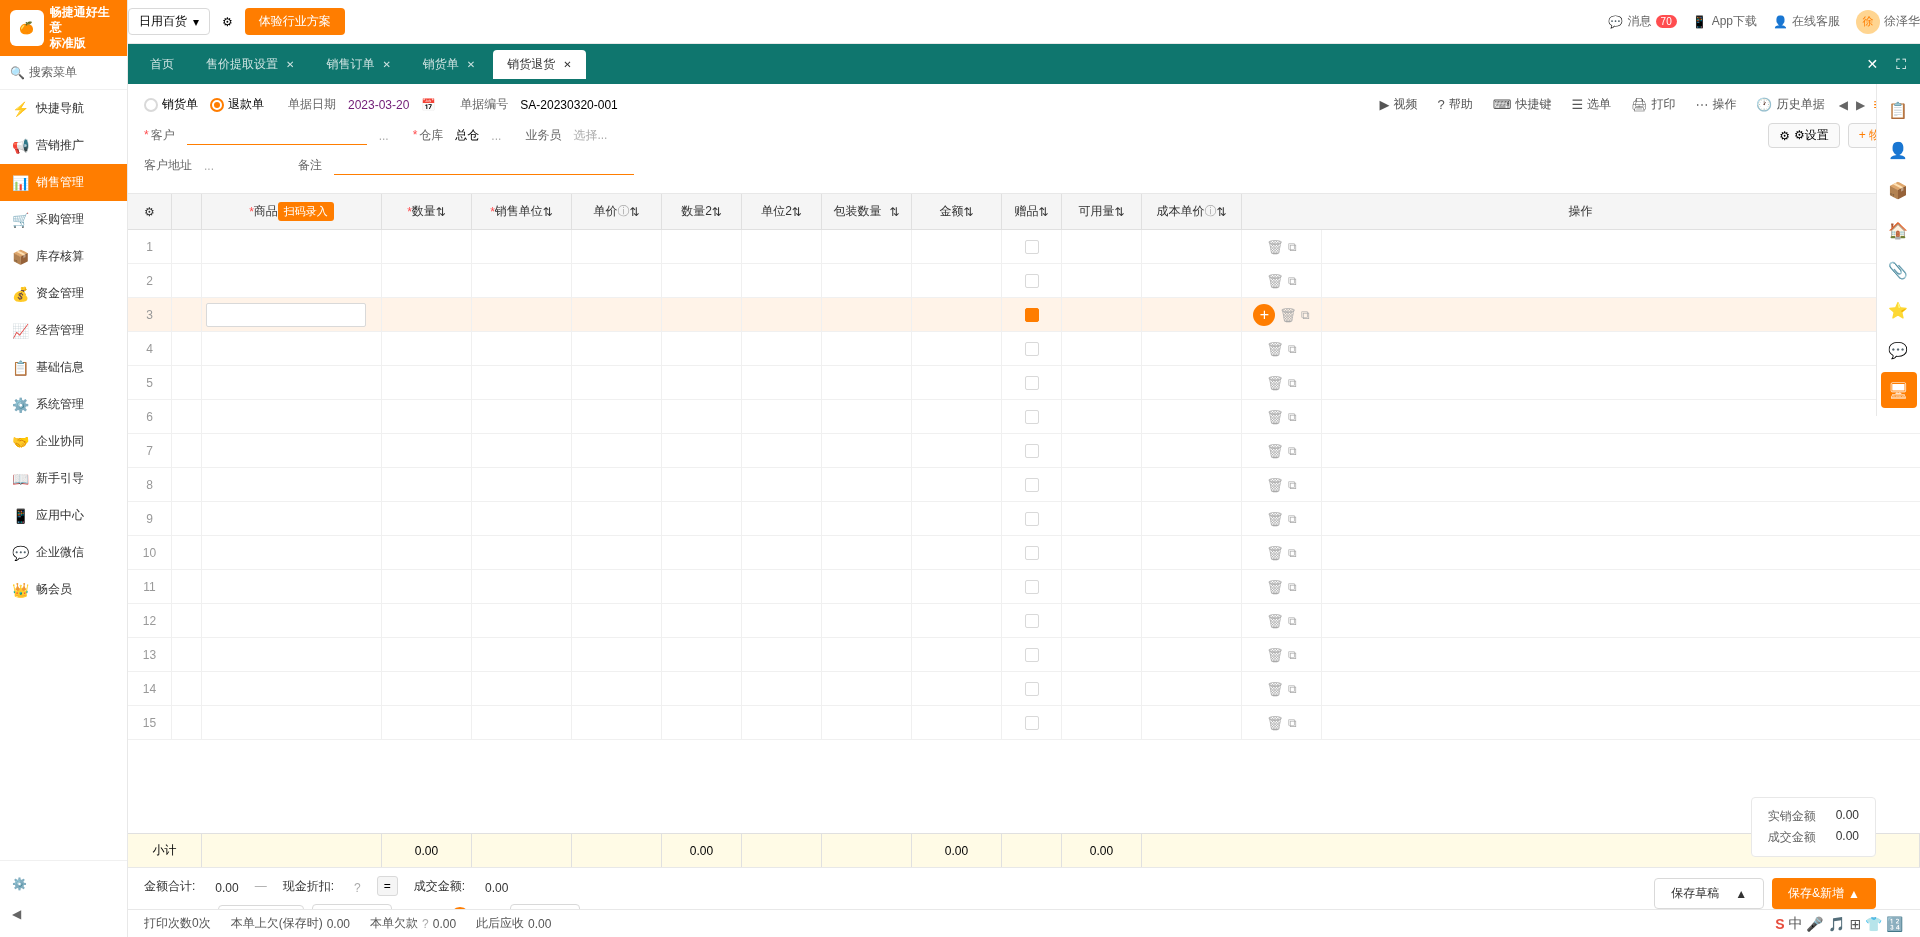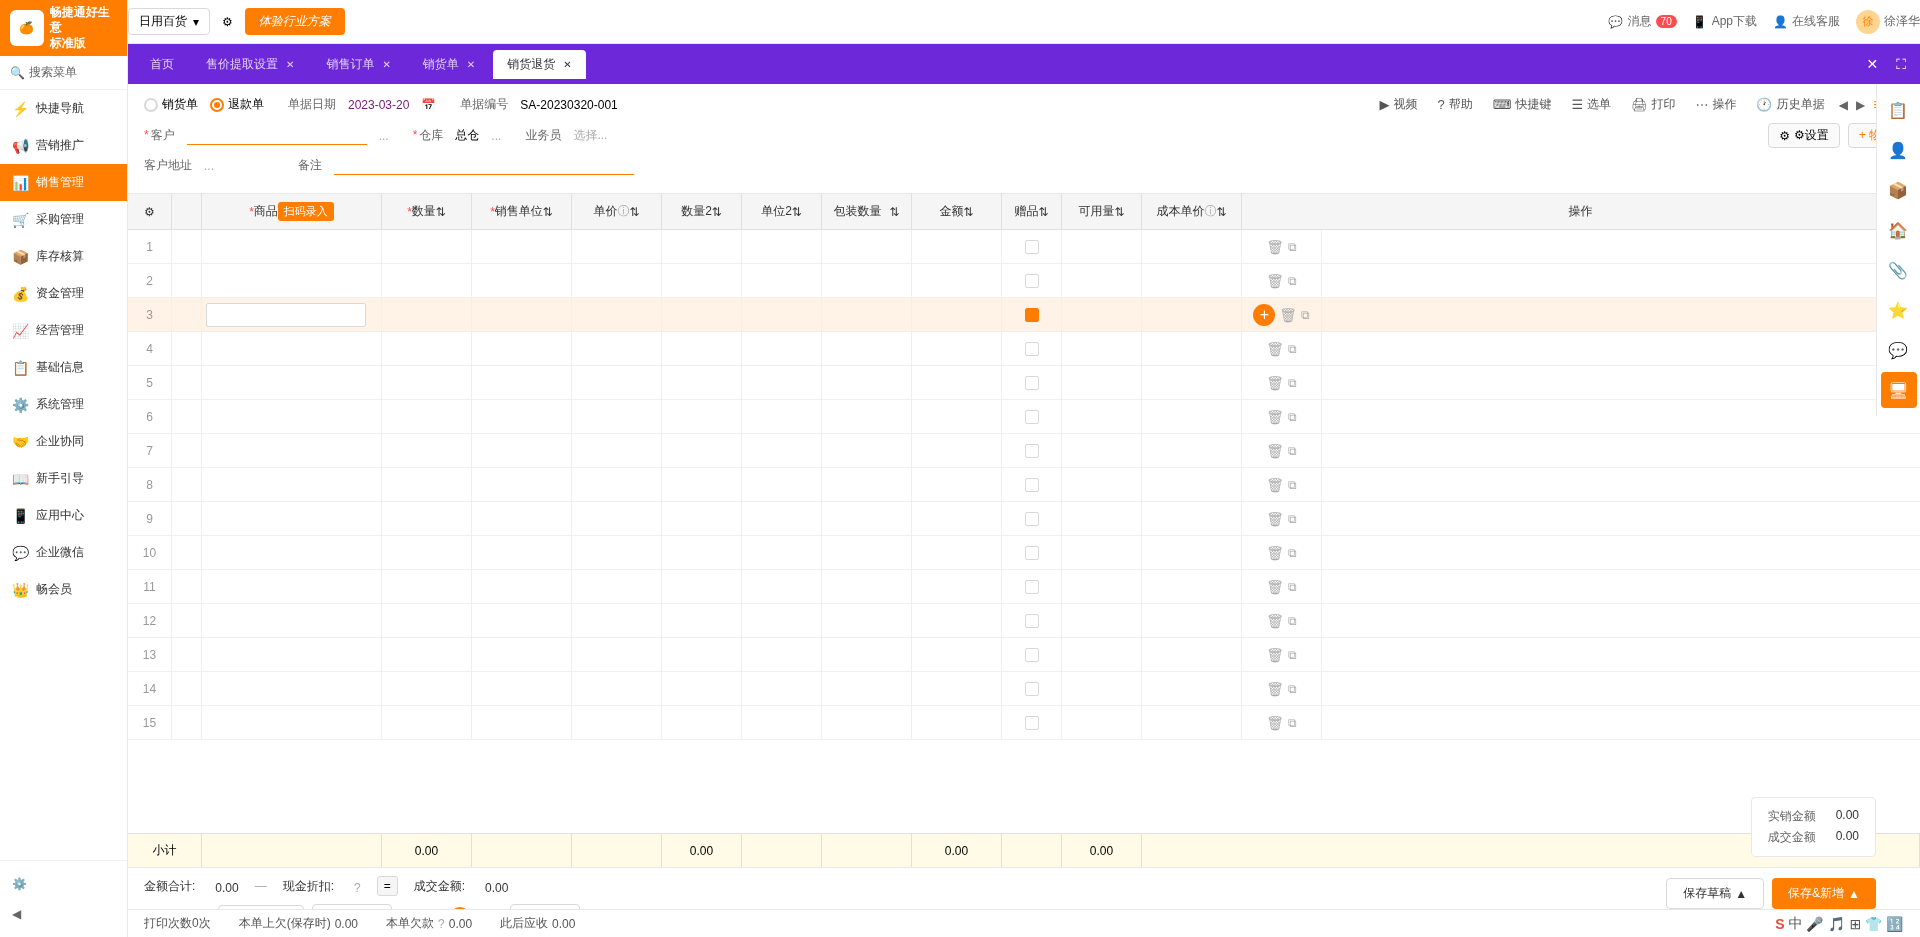--- a/index.html
+++ b/index.html
@@ -41,29 +41,29 @@
     
     .main { margin-left: 128px; height: 937px; display: flex; flex-direction: column; }
 
     
     .header {
       background: #fff; height: 44px; display: flex; align-items: center; justify-content: space-between;
       padding: 0 0; border-bottom: 1px solid #e8e8e8;
     }
     .header-left { display: flex; align-items: center; gap: 12px; }
     .header-selector { display: flex; align-items: center; gap: 6px; padding: 4px 10px; border: 1px solid #d9d9d9; border-radius: 4px; cursor: pointer; }
-    .header-btn-orange { background: #ff7d00; color: #fff; border: none; border-radius: 4px; padding: 5px 14px; cursor: pointer; font-size: 12px; font-style: italic; }
+    .header-btn-orange { background: #ff7d00; color: #fff; border: none; border-radius: 4px; padding: 5px 14px; cursor: pointer; font-size: 12px; }
     .header-right { display: flex; align-items: center; gap: 16px; color: #666; font-size: 12px; }
     .header-right-item { display: flex; align-items: center; gap: 4px; cursor: pointer; }
     .msg-badge { background: #ff4d4f; color: #fff; border-radius: 10px; font-size: 10px; padding: 1px 5px; }
     .user-avatar { width: 24px; height: 24px; border-radius: 50%; background: #ffd591; display: flex; align-items: center; justify-content: center; font-size: 11px; color: #ff7d00; }
 
     
     .tabs {
-      background: #6d28d9; display: flex; align-items: center; height: 40px; padding: 0 8px; gap: 4px;
+      background: #0f766e; display: flex; align-items: center; height: 40px; padding: 0 8px; gap: 4px;
     }
     .tab {
       display: flex; align-items: center; gap: 4px; padding: 6px 14px; border-radius: 4px 4px 0 0;
       cursor: pointer; color: rgba(255,255,255,0.8); font-size: 13px; position: relative;
     }
     .tab.active { background: #fff; color: #333; }
     .tab .close { font-size: 10px; cursor: pointer; margin-left: 4px; }
     .tabs-actions { margin-left: auto; display: flex; gap: 6px; }
     .tab-action-btn { background: transparent; border: none; color: #fff; cursor: pointer; font-size: 14px; padding: 2px 6px; }
 
@@ -150,25 +150,25 @@
     .help-icon { color: #aaa; cursor: pointer; }
 
     
     .right-summary { position: fixed; right: 44px; bottom: 80px; background: #fff; border: 1px solid #e8e8e8; border-radius: 4px; padding: 8px 16px; font-size: 12px; }
     .summary-row { display: flex; justify-content: space-between; gap: 20px; padding: 2px 0; color: #333; }
     .summary-label { color: #666; }
     .summary-value { font-weight: 500; }
 
     
     .bottom-actions { position: fixed; right: 44px; bottom: 28px; display: flex; gap: 8px; }
-    .btn-save-draft { background: #fff; border: 1px solid #d9d9d9; border-radius: 4px; padding: 6px 16px; cursor: pointer; color: #333; display: flex; align-items: center; gap: 4px; font-size: 13px; }
+    .btn-save-draft { background: #fff; border: 1px solid #d9d9d9; border-radius: 4px; padding: 6px 16px; cursor: pointer; color: #333; display: flex; align-items: center; gap: 16px; font-size: 13px; }
     .btn-save-new { background: #ff7d00; color: #fff; border: none; border-radius: 4px; padding: 6px 16px; cursor: pointer; font-size: 13px; display: flex; align-items: center; gap: 4px; }
 
     
-    .status-bar { position: fixed; bottom: 0; left: 128px; right: 0; background: #fff; border-top: 1px solid #e8e8e8; height: 28px; display: flex; align-items: center; padding: 0 16px; gap: 28px; font-size: 12px; color: #555; }
+    .status-bar { position: fixed; bottom: 0; left: 128px; right: 0; background: #fff; border-top: 1px solid #e8e8e8; height: 28px; display: flex; align-items: center; padding: 0 16px; gap: 20px; font-size: 12px; color: #555; }
     .status-item { display: flex; align-items: center; gap: 4px; }
 
     
     .right-panel { position: fixed; right: 0; top: 84px; width: 44px; display: flex; flex-direction: column; align-items: center; background: #fff; border-left: 1px solid #e8e8e8; padding: 8px 0; gap: 4px; }
     .right-icon { width: 36px; height: 36px; display: flex; align-items: center; justify-content: center; cursor: pointer; color: #666; font-size: 16px; border-radius: 4px; }
     .right-icon.active { background: #ff7d00; color: #fff; }
   </style>
 </head>
 <body>
 

